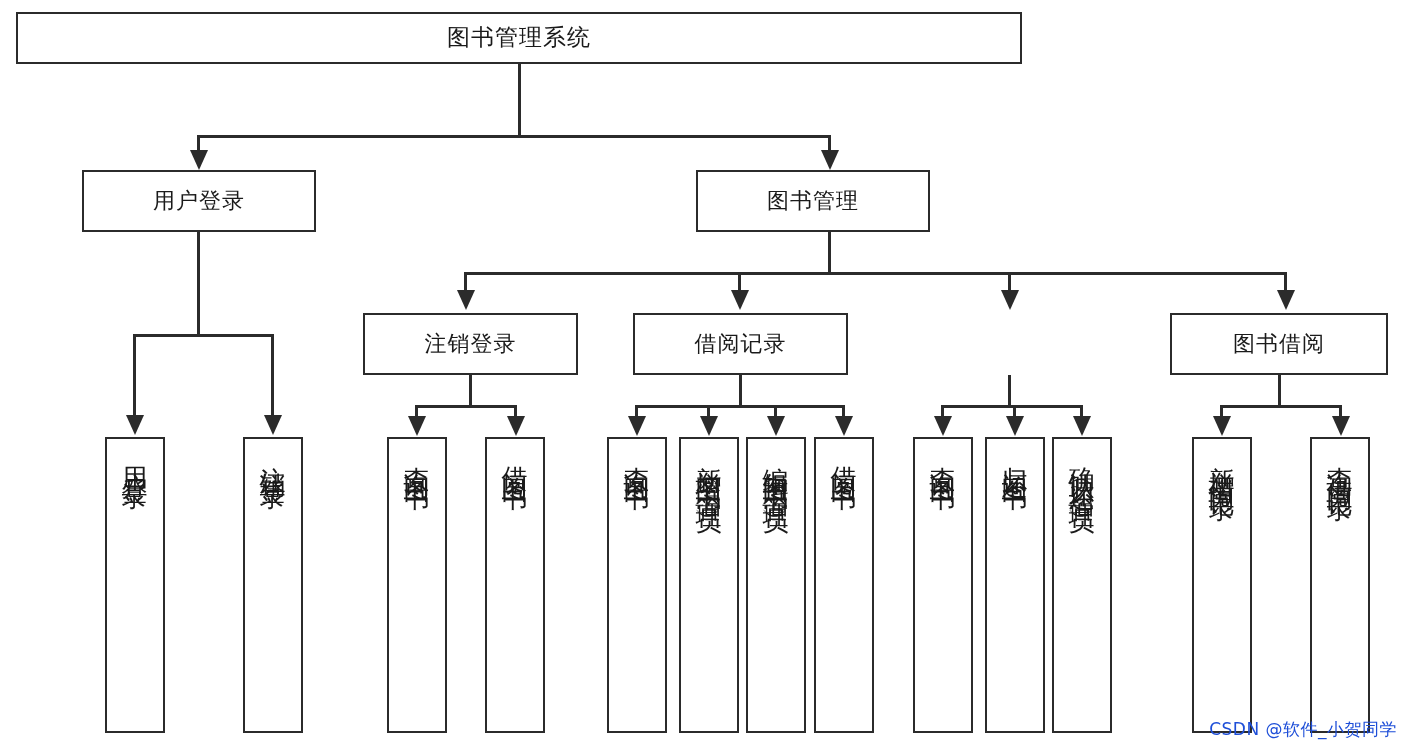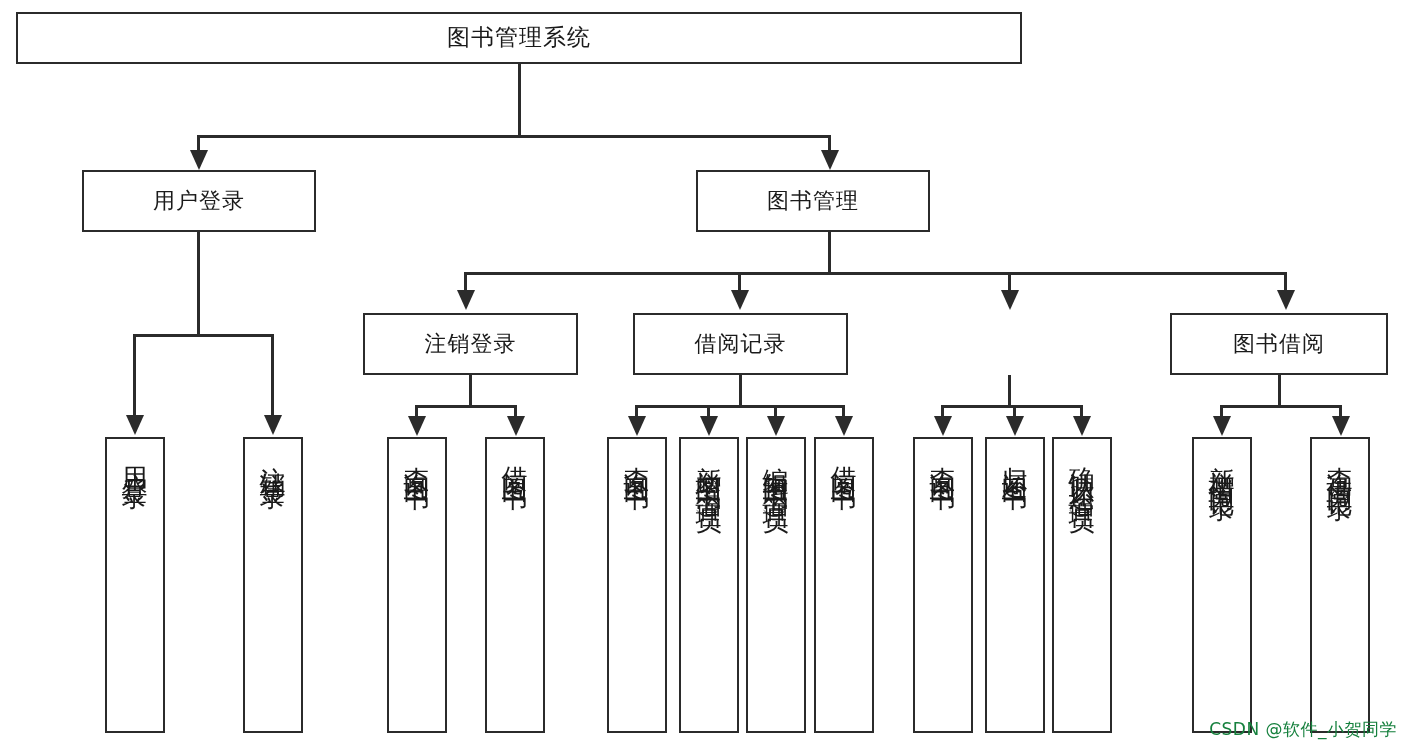--- a/index.html
+++ b/index.html
@@ -62,21 +62,21 @@
     border-left:9px solid transparent;
     border-right:9px solid transparent;
     border-top:20px solid #2b2b2b;
   }
 
   
   #watermark{
     position:absolute;
     right:8px;bottom:6px;
     font-size:17px;
-    color:#15803d;
+    color:#1d4ed8;
     letter-spacing:0.5px;
     white-space:nowrap;
     pointer-events:none;
   }
 </style>
 </head>
 <body>
 
 <div id="stage">
 

